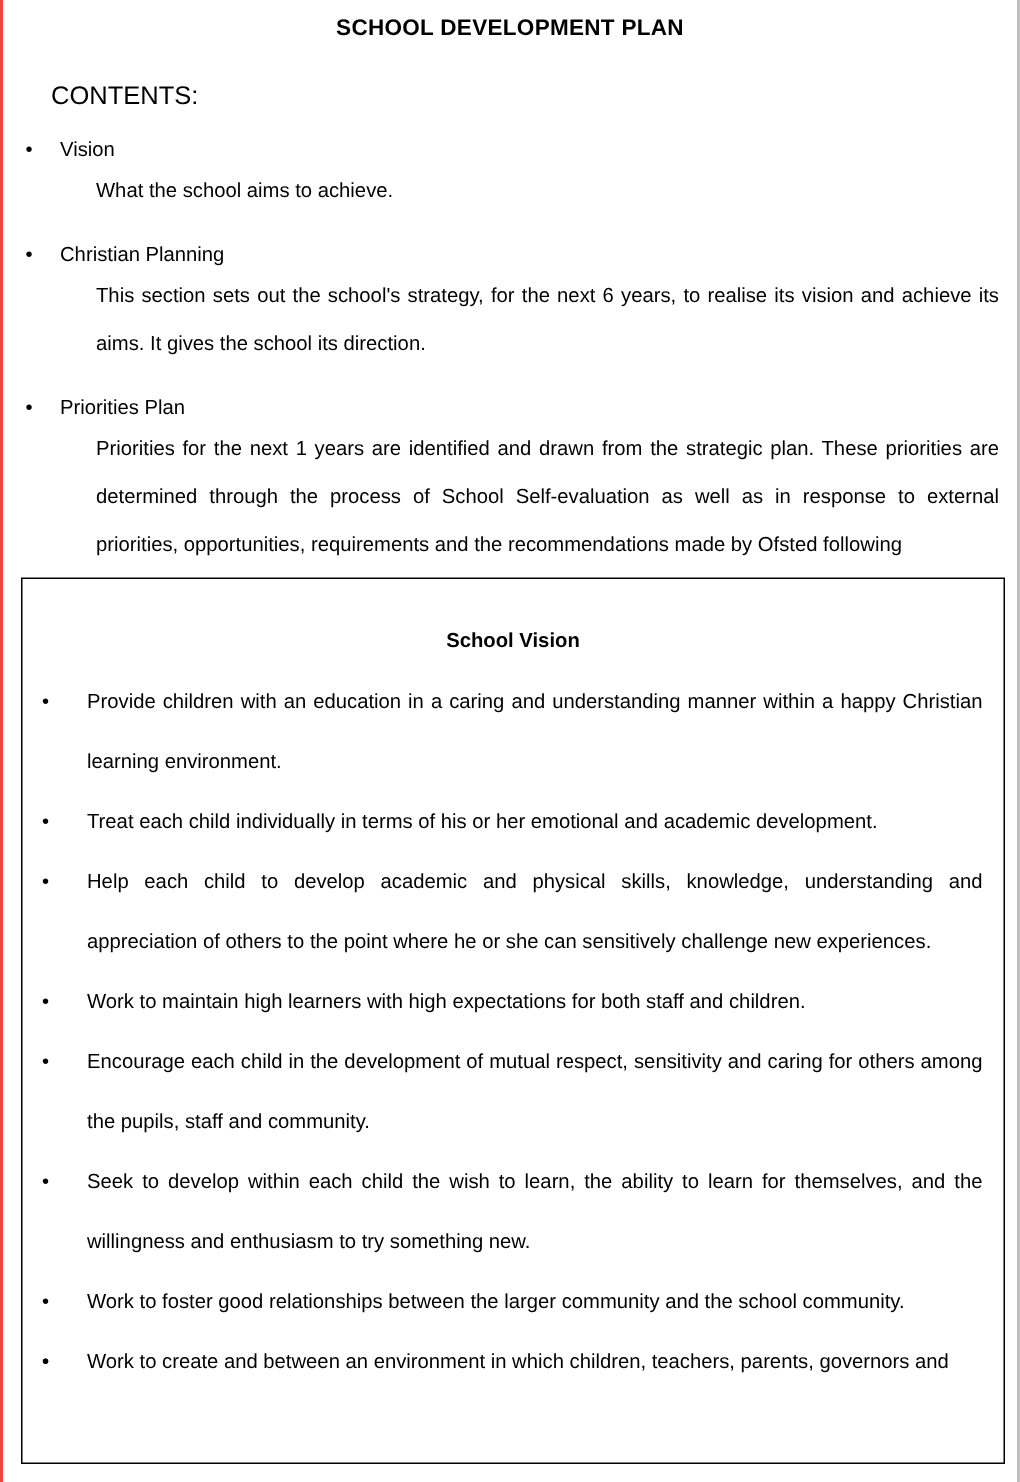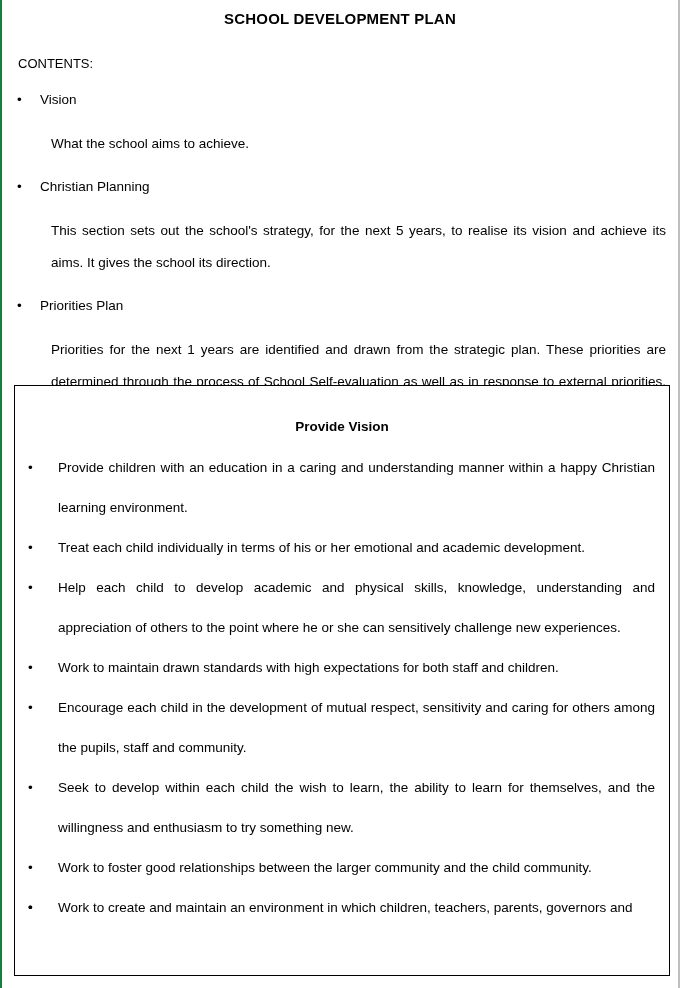--- a/index.html
+++ b/index.html
@@ -10,38 +10,38 @@
   body {
     font-family: "Liberation Sans", sans-serif;
     color: #000000;
   }
   .page {
     position: relative;
     width: 680px;
     height: 988px;
     box-sizing: border-box;
     background: #ffffff;
-    border-left: 2px solid #15803d;
+    border-left: 2px solid #ef4444;
     border-right: 2px solid #bfbfbf;
     overflow: hidden;
   }
   .doc-title {
     text-align: center;
     font-size: 15px;
     font-weight: bold;
     letter-spacing: 0.2px;
     margin: 0;
     padding-top: 9px;
     line-height: 20px;
   }
   .contents-label {
-    font-size: 13px;
+    font-size: 17px;
     line-height: 18px;
     margin: 0;
-    padding-left: 16px;
+    padding-left: 32px;
     padding-top: 26px;
   }
   .outline {
     margin: 0;
     padding: 0;
     list-style: none;
   }
   .outline-item {
     margin: 0;
     padding: 0;
@@ -56,23 +56,23 @@
   .ol-head .bullet {
     position: absolute;
     left: 15px;
     top: 0;
     font-size: 13.5px;
     line-height: 18px;
   }
   .ol-body {
     font-size: 13.5px;
     line-height: 32px;
-    padding-left: 49px;
+    padding-left: 62px;
     padding-right: 12px;
-    margin-top: 19px;
+    margin-top: 2px;
     text-align: justify;
     text-justify: inter-word;
   }
   .ol-body.tight {
     text-align: left;
   }
 
   .vision-box {
     position: absolute;
     left: 12px;
@@ -132,66 +132,66 @@
         <span>Vision</span>
       </div>
       <div class="ol-body tight">What the school aims to achieve.</div>
     </li>
 
     <li class="outline-item">
       <div class="ol-head">
         <span class="bullet">•</span>
         <span>Christian Planning</span>
       </div>
-      <div class="ol-body">This section sets out the school's strategy, for the next 5 years, to realise its vision and achieve its aims.   It gives the school its direction.</div>
+      <div class="ol-body">This section sets out the school's strategy, for the next 6 years, to realise its vision and achieve its aims.   It gives the school its direction.</div>
     </li>
 
     <li class="outline-item">
       <div class="ol-head">
         <span class="bullet">•</span>
         <span>Priorities Plan</span>
       </div>
       <div class="ol-body">Priorities for the next 1 years are identified and drawn from the strategic plan.  These priorities are determined through the process of School Self-evaluation as well as in response to external priorities, opportunities, requirements and the recommendations made by Ofsted following</div>
     </li>
   </ul>
 
   <div class="vision-box">
-    <div class="vision-title">Provide Vision</div>
+    <div class="vision-title">School Vision</div>
     <ul class="vision-list">
       <li>
         <span class="bullet">•</span>
         <span class="txt">Provide children with an education in a caring and understanding manner within a happy Christian learning environment.</span>
       </li>
       <li>
         <span class="bullet">•</span>
         <span class="txt">Treat each child individually in terms of his or her emotional and academic development.</span>
       </li>
       <li>
         <span class="bullet">•</span>
         <span class="txt">Help each child to develop academic and physical skills, knowledge, understanding and appreciation of others to the point where he or she can sensitively challenge new experiences.</span>
       </li>
       <li>
         <span class="bullet">•</span>
-        <span class="txt">Work to maintain drawn standards with high expectations for both staff and children.</span>
+        <span class="txt">Work to maintain high learners with high expectations for both staff and children.</span>
       </li>
       <li>
         <span class="bullet">•</span>
         <span class="txt">Encourage each child in the development of mutual respect, sensitivity and caring for others among the pupils, staff and community.</span>
       </li>
       <li>
         <span class="bullet">•</span>
         <span class="txt">Seek to develop within each child the wish to learn, the ability to learn for themselves, and the willingness and enthusiasm to try something new.</span>
       </li>
       <li>
         <span class="bullet">•</span>
-        <span class="txt">Work to foster good relationships between the larger community and the child community.</span>
+        <span class="txt">Work to foster good relationships between the larger community and the school community.</span>
       </li>
       <li>
         <span class="bullet">•</span>
       </li>
       <li>
         <span class="bullet">•</span>
-        <span class="txt">Work to create and maintain an environment in which children, teachers, parents, governors and</span>
+        <span class="txt">Work to create and between an environment in which children, teachers, parents, governors and</span>
       </li>
     </ul>
   </div>
 
 </div>
 
 </body></html>

